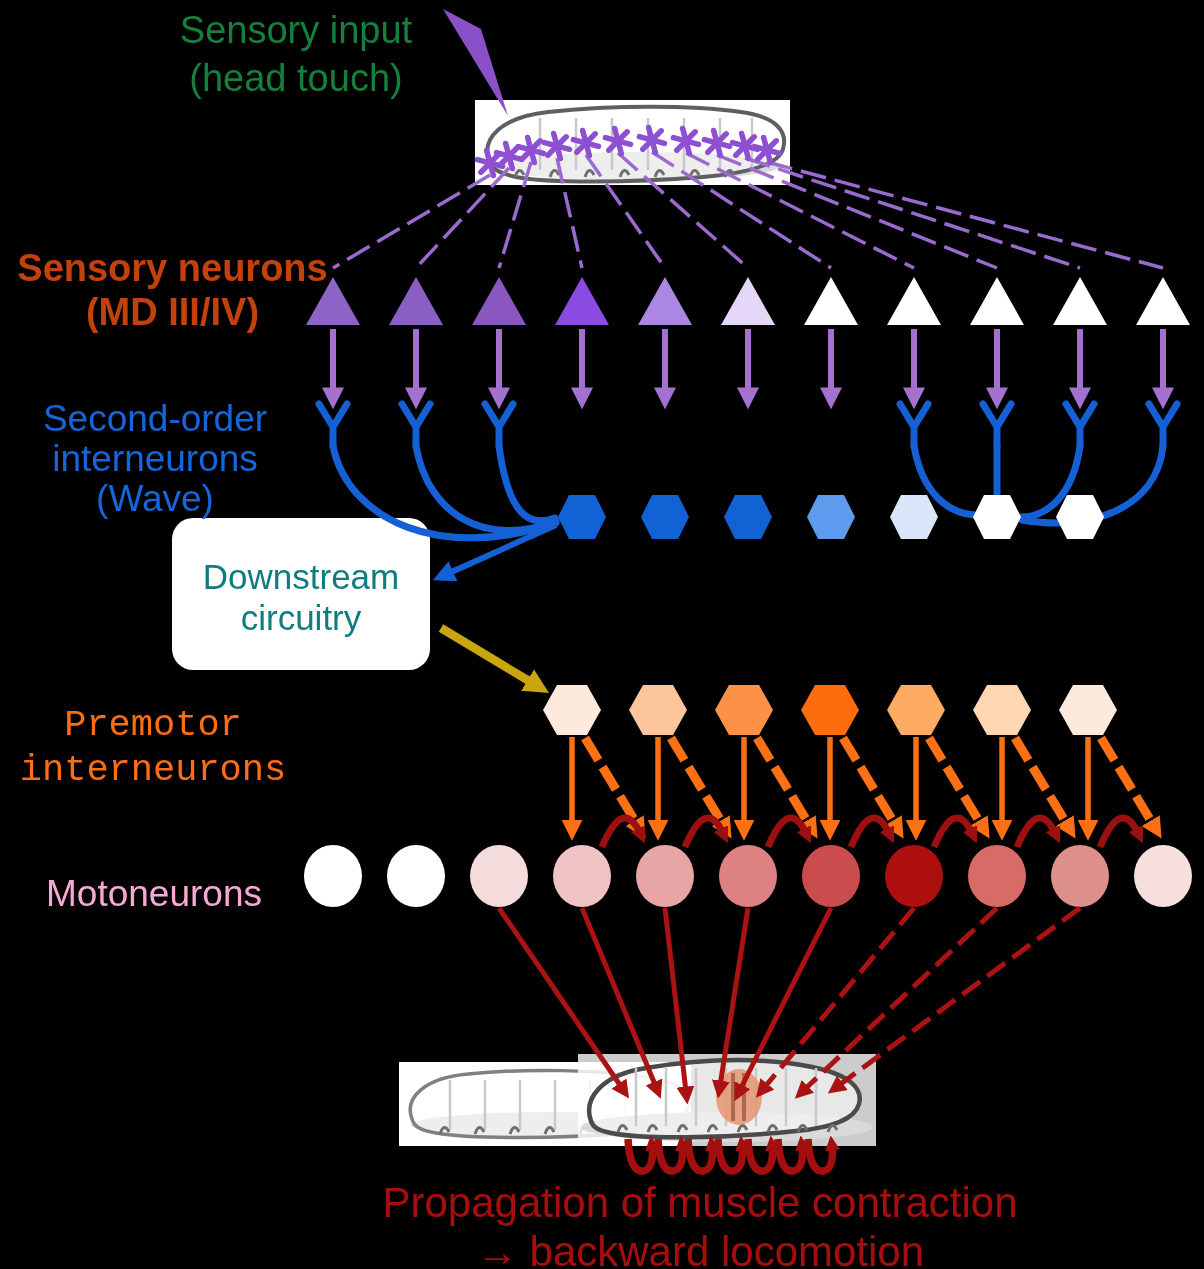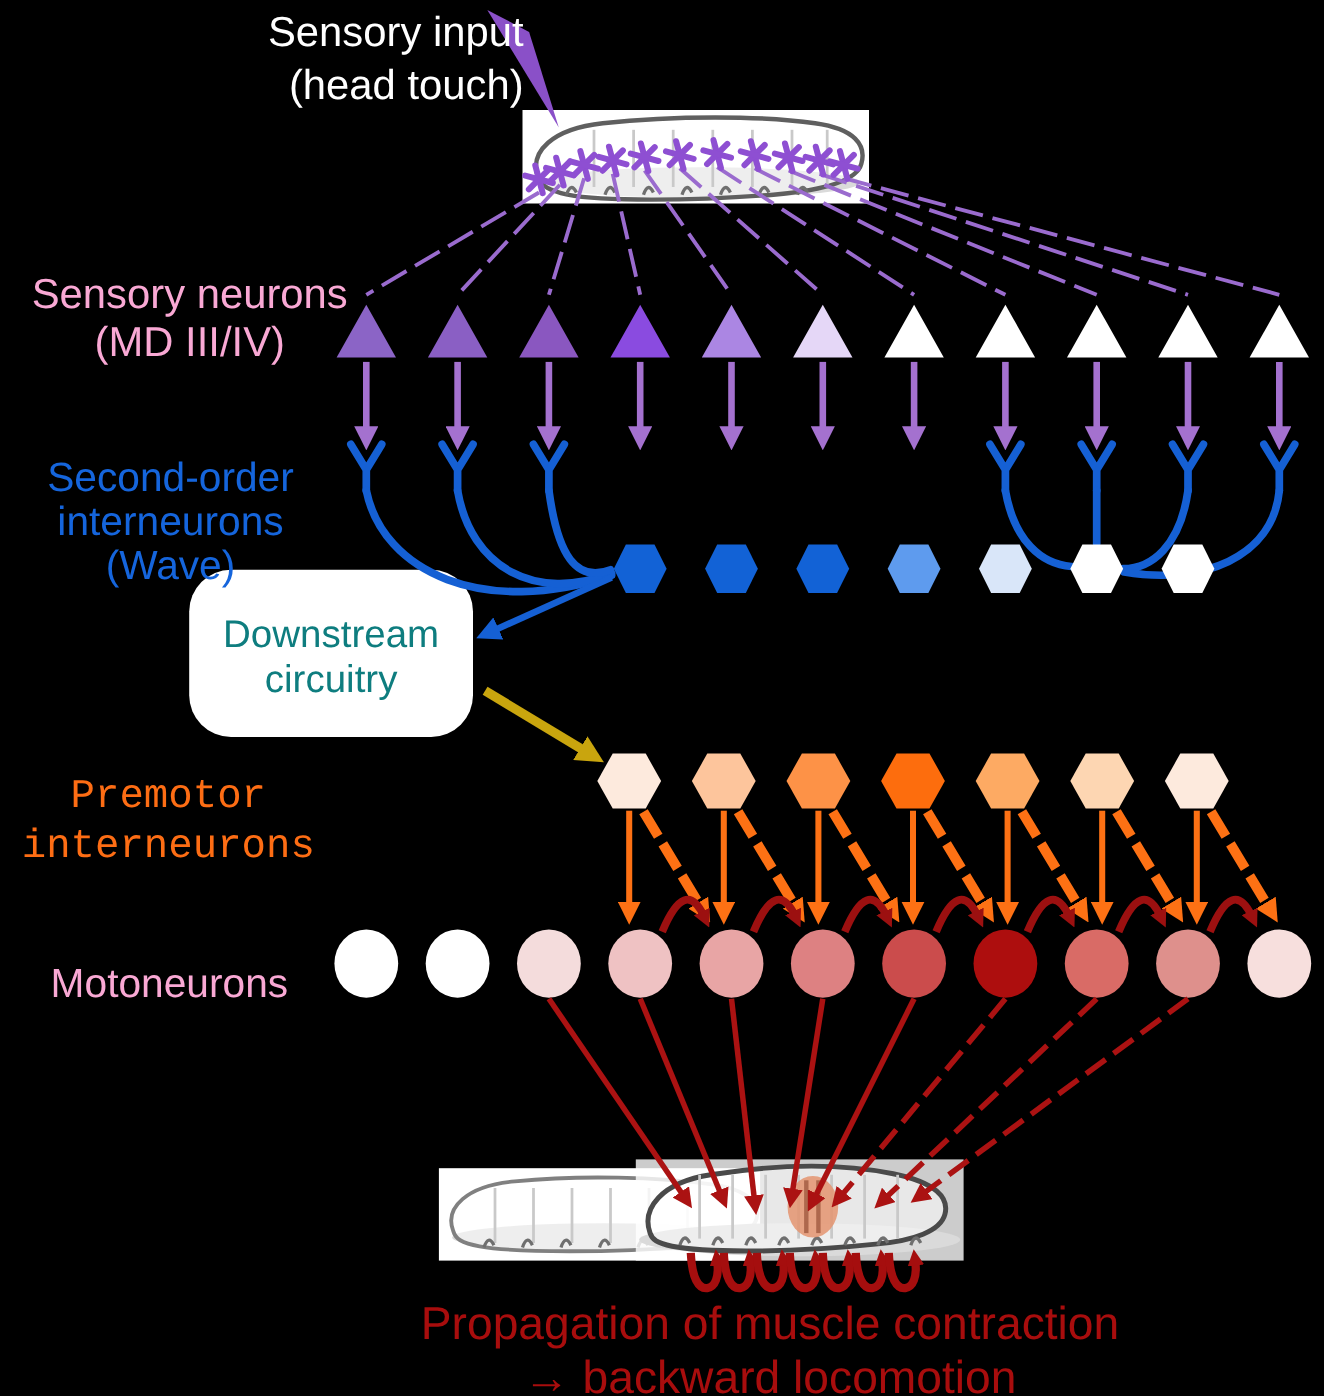--- a/index.html
+++ b/index.html
@@ -2,50 +2,50 @@
 <html><head>
 <meta charset="utf-8">
 <style>
   html,body{margin:0;padding:0;background:#000;}
   #stage{position:relative;width:1204px;height:1269px;background:#000;overflow:hidden;
          font-family:"Liberation Sans",sans-serif;}
   #diagram-svg{position:absolute;left:0;top:0;z-index:2;pointer-events:none;}
   .lbl{position:absolute;text-align:center;z-index:3;}
   #lbl-sensory-input{left:116px;top:6px;width:360px;font-size:38px;line-height:48px;}
   #lbl-sensory-neurons{left:0px;top:246px;width:345px;font-size:38px;line-height:44px;}
-  #lbl-second-order{left:5px;top:414px;width:300px;font-size:37px;line-height:40px;text-align:center;}
+  #lbl-second-order{left:5px;top:399px;width:300px;font-size:37px;line-height:40px;text-align:center;}
   #downstream-box{position:absolute;left:172px;top:518px;width:258px;height:152px;background:#ffffff;
                   border-radius:38px;z-index:1;display:flex;flex-direction:column;justify-content:center;
                   text-align:center;font-size:35px;line-height:41px;padding-top:6px;box-sizing:border-box;}
   #lbl-premotor{left:3px;top:703px;width:300px;font-size:37px;line-height:45px;font-family:Liberation Mono, monospace;}
   #lbl-motoneurons{left:4px;top:875px;width:300px;font-size:37px;line-height:37px;}
   #lbl-bottom{left:297px;top:1178px;width:806px;font-size:42px;line-height:49px;}
 </style>
 </head>
 <body>
 
 <div id="stage">
 
-  <div class="lbl" id="lbl-sensory-input" style="color: #ffffff; text-align: right;">
+  <div class="lbl" id="lbl-sensory-input" style="color: #15803d;">
     <div>Sensory input</div>
     <div>(head touch)</div>
   </div>
 
-  <div class="lbl" id="lbl-sensory-neurons" style="color: #f9a8d4;">
+  <div class="lbl" id="lbl-sensory-neurons" style="color: #c2410c; font-weight: bold;">
     <div>Sensory neurons</div>
     <div>(MD III/IV)</div>
   </div>
 
   <div class="lbl" id="lbl-second-order" style="color: rgb(21, 101, 220);">
     <div>Second-order</div>
     <div>interneurons</div>
     <div>(Wave)</div>
   </div>
 
-  <div id="downstream-box" style="color: rgb(14, 125, 127); background: rgb(255, 255, 255);">
+  <div id="downstream-box" style="color: rgb(14, 125, 127); background: rgb(255, 255, 255); border-radius: 21px;">
     <div>Downstream</div>
     <div>circuitry</div>
   </div>
 
   <div class="lbl" id="lbl-premotor" style="color: rgb(253, 109, 20);">
     <div>Premotor</div>
     <div>interneurons</div>
   </div>
 
   <div class="lbl" id="lbl-motoneurons" style="color: #f9a8d4;">

